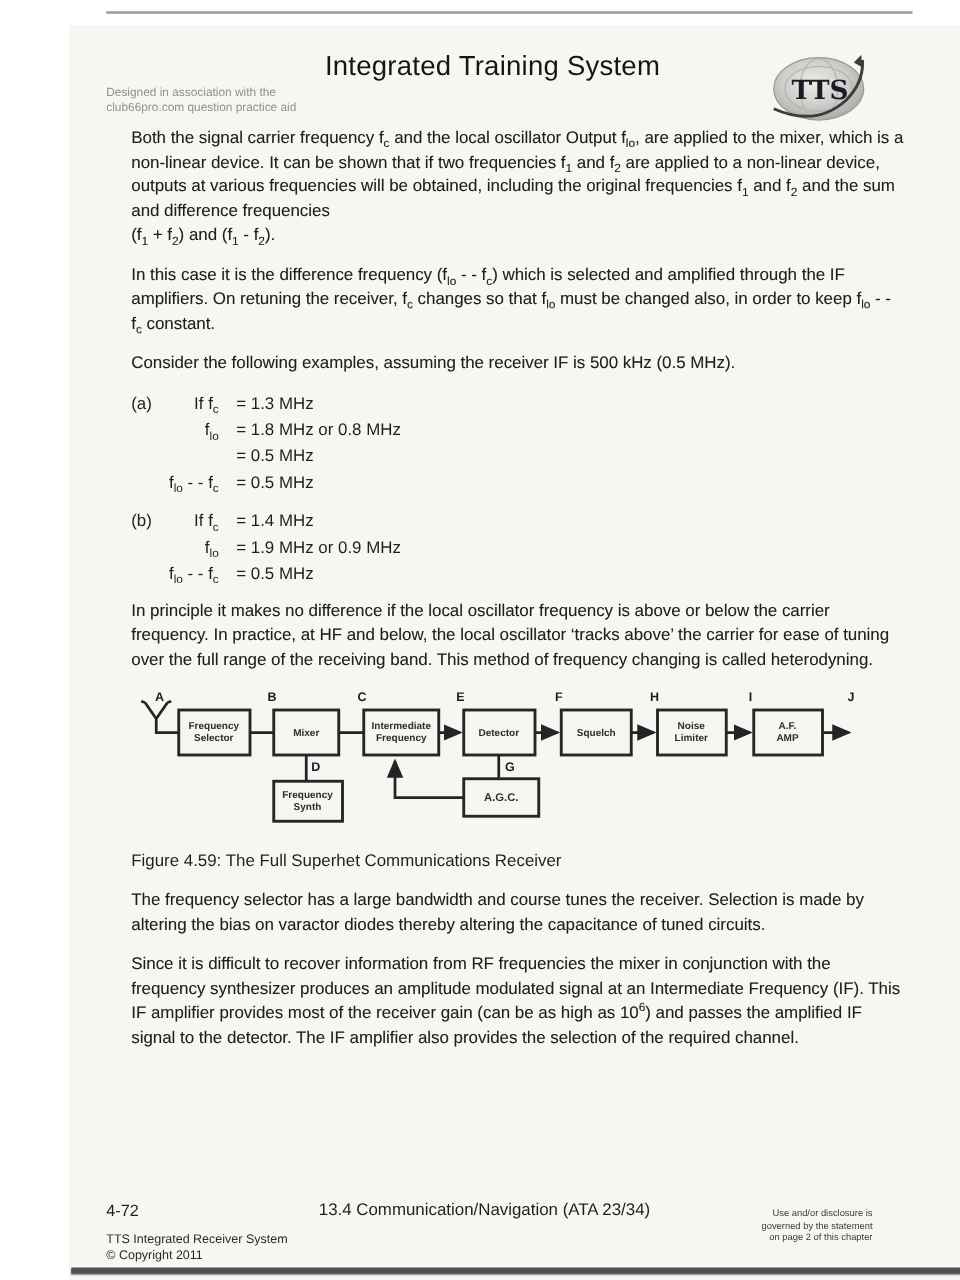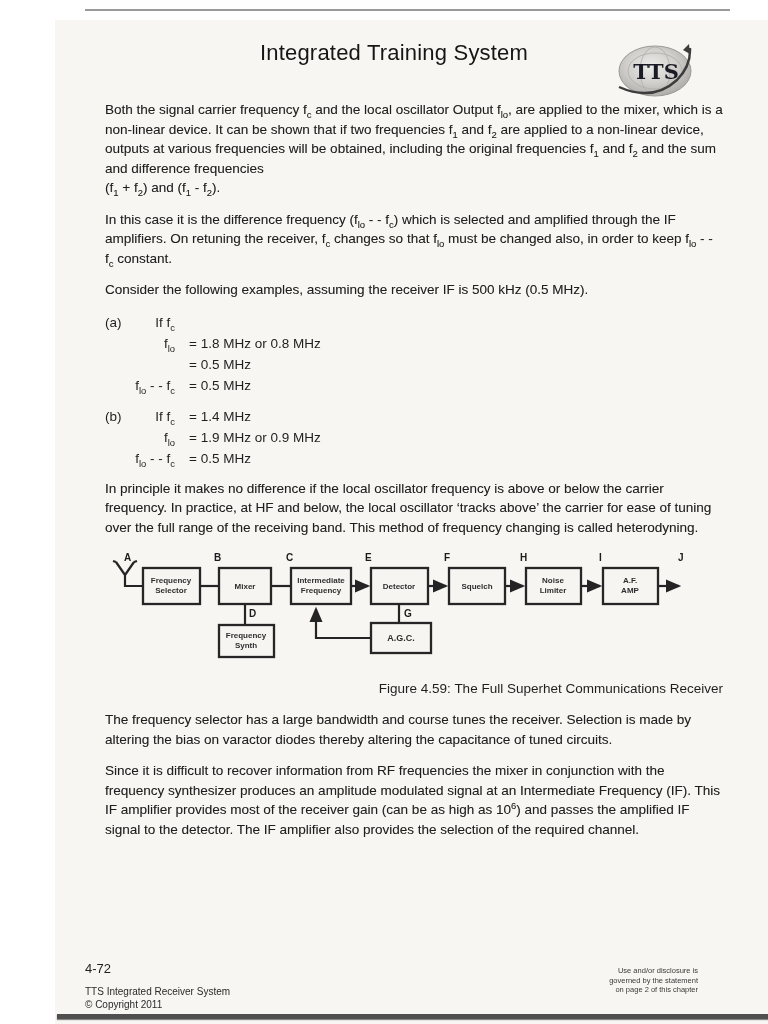--- a/index.html
+++ b/index.html
@@ -24,21 +24,21 @@
 
   .ex{margin:0 0 10px 0;}
   .ex-row{display:grid;grid-template-columns:18px 52px 1fr;line-height:21px;white-space:nowrap;}
   .ex-lhs{text-align:right;}
   .ex-rhs{padding-left:14px;}
   .ex + p{margin-top:8px;}
 
   h2{margin:18px 0 12px 0;font-size:15.5px;line-height:20px;color:#141414;}
 
   .diagram-wrap{margin:0 0 0 0;}
-  .fig-caption{text-align:right;margin:10px 0 12px 0;}
+  .fig-caption{text-align:left;margin:10px 0 12px 0;}
 
   .dbox{fill:#f6f5f2;stroke:#262626;stroke-width:2.3;}
   .dtxt{font-family:"Liberation Sans",sans-serif;font-size:8px;font-weight:bold;fill:#2e2e2e;text-anchor:middle;}
   .dletter{font-family:"Liberation Sans",sans-serif;font-size:10px;font-weight:bold;fill:#1c1c1c;}
   .wire{stroke:#242424;stroke-width:2.2;fill:none;}
 
   
   .pg-num{position:absolute;left:85px;top:961px;font-size:13px;}
   .ftr-center{position:absolute;left:255px;top:960px;font-size:13.5px;}
   .ftr-org{position:absolute;left:85px;top:986px;font-size:10px;color:#2a2a2a;}
@@ -50,20 +50,24 @@
 </head>
 <body>
 
 <div class="stage">
   <div class="scan-page"></div>
   <div class="scan-topline"></div>
   <div class="scan-bottombar"></div>
 
   <div class="hdr">
     <h1>Integrated Training System</h1>
+    <div class="sub">
+      <span class="l1">Designed in association with the</span><br>
+      <span class="l2">club66pro.com question practice aid</span>
+    </div>
     <svg class="logo" width="86" height="60" viewBox="0 0 86 60">
       <defs>
         <radialGradient id="globe" cx="45%" cy="40%" r="65%">
           <stop offset="0%" stop-color="#ececea"></stop>
           <stop offset="55%" stop-color="#cfcecb"></stop>
           <stop offset="100%" stop-color="#a8a7a4"></stop>
         </radialGradient>
       </defs>
       <ellipse cx="42" cy="31" rx="36" ry="25" fill="url(#globe)" stroke="#9a9996" stroke-width="1"></ellipse>
       <ellipse cx="42" cy="31" rx="27" ry="18" fill="none" stroke="#b5b4b0" stroke-width="1"></ellipse>
@@ -76,20 +80,21 @@
 
   <div class="content">
     <p>Both the signal carrier frequency f<sub>c</sub> and the local oscillator Output f<sub>lo</sub>, are applied to the mixer, which is a non-linear device. It can be shown that if two frequencies f<sub>1</sub> and f<sub>2</sub> are applied to a non-linear device, outputs at various frequencies will be obtained, including the original frequencies f<sub>1</sub> and f<sub>2</sub> and the sum and difference frequencies<br>(f<sub>1</sub> + f<sub>2</sub>) and (f<sub>1</sub> - f<sub>2</sub>).</p>
     <p>In this case it is the difference frequency (f<sub>lo</sub> - - f<sub>c</sub>) which is selected and amplified through the IF amplifiers. On retuning the receiver, f<sub>c</sub> changes so that f<sub>lo</sub> must be changed also, in order to keep f<sub>lo</sub> - - f<sub>c</sub> constant.</p>
     <p>Consider the following examples, assuming the receiver IF is 500 kHz (0.5 MHz).</p>
 
     <div class="ex">
       <div class="ex-row">
         <span class="ex-marker">(a)</span>
         <span class="ex-lhs">If f<sub>c</sub></span>
+        <span class="ex-rhs">= 1.3 MHz</span>
       </div>
       <div class="ex-row">
         <span class="ex-marker"></span>
         <span class="ex-lhs">f<sub>lo</sub></span>
         <span class="ex-rhs">= 1.8 MHz or 0.8 MHz</span>
       </div>
       <div class="ex-row">
         <span class="ex-marker"></span>
         <span class="ex-lhs"></span>
         <span class="ex-rhs">= 0.5 MHz</span>
@@ -201,16 +206,17 @@
       </svg>
     </div>
 
     <div class="fig-caption">Figure 4.59: The Full Superhet Communications Receiver</div>
 
     <p>The frequency selector has a large bandwidth and course tunes the receiver. Selection is made by altering the bias on varactor diodes thereby altering the capacitance of tuned circuits.</p>
     <p>Since it is difficult to recover information from RF frequencies the mixer in conjunction with the frequency synthesizer produces an amplitude modulated signal at an Intermediate Frequency (IF). This IF amplifier provides most of the receiver gain (can be as high as 10<sup>6</sup>) and passes the amplified IF signal to the detector. The IF amplifier also provides the selection of the required channel.</p>
   </div>
 
   <div class="pg-num">4-72</div>
+  <div class="ftr-center">13.4 Communication/Navigation (ATA 23/34)</div>
   <div class="ftr-org">TTS Integrated Receiver System</div>
   <div class="ftr-copy">© Copyright 2011</div>
   <div class="ftr-disclosure">Use and/or disclosure is<br>governed by the statement<br>on page 2 of this chapter</div>
 </div>
 
 </body></html>

